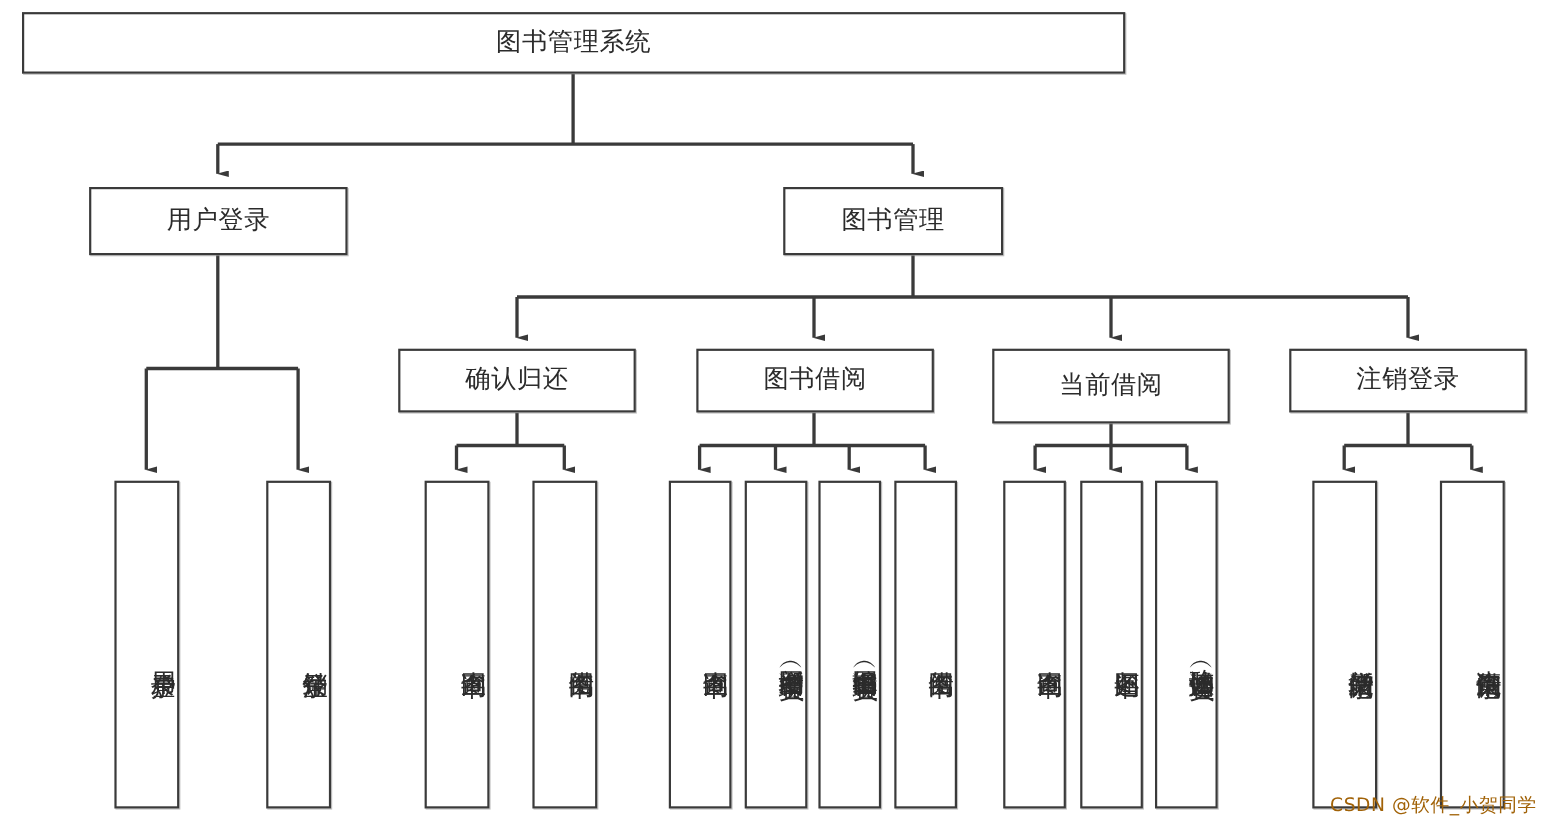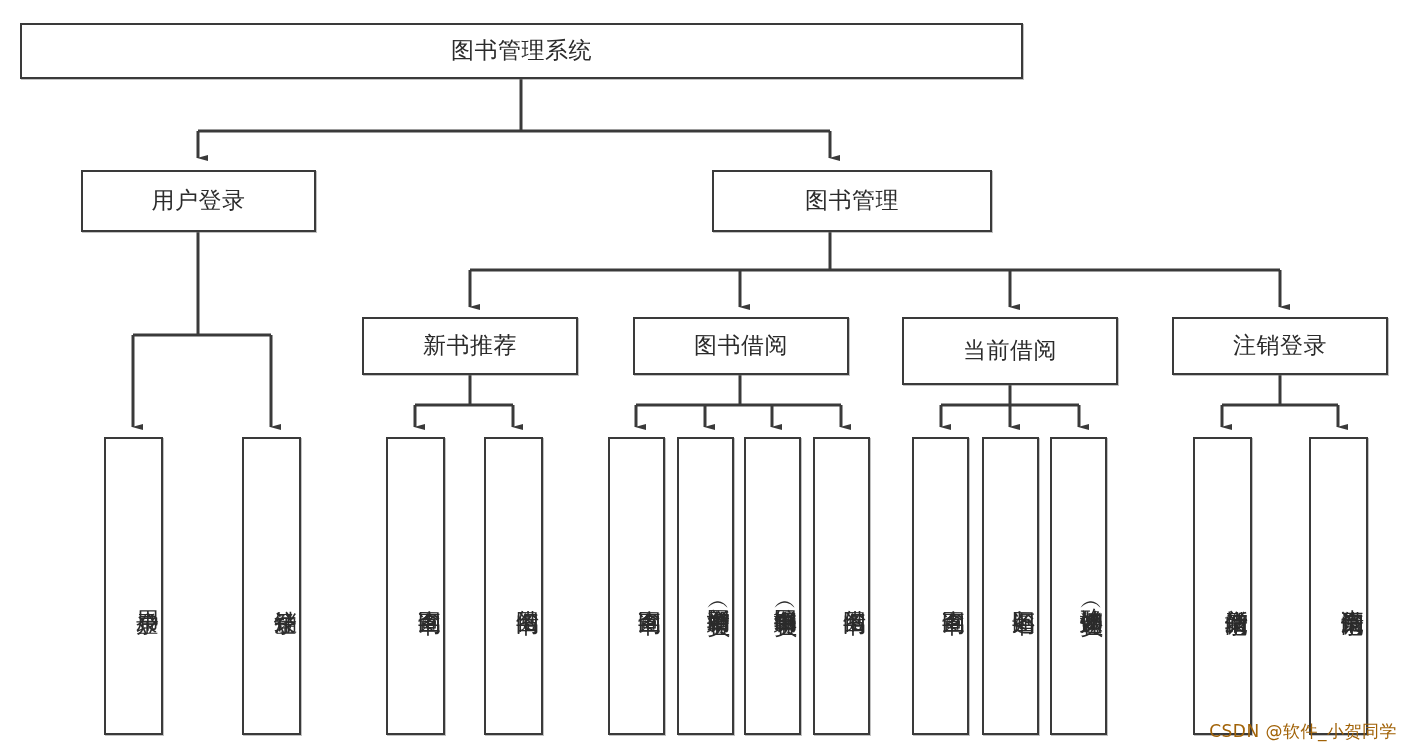--- a/index.html
+++ b/index.html
@@ -112,33 +112,33 @@
       <path d="M 1010 405 L 1010 427" marker-end="url(#arw)"></path>
       <path d="M 1079 405 L 1079 427" marker-end="url(#arw)"></path>
 
       <path d="M 1280 375 L 1280 405"></path>
       <path d="M 1222 405 L 1338 405"></path>
       <path d="M 1222 405 L 1222 427" marker-end="url(#arw)"></path>
       <path d="M 1338 405 L 1338 427" marker-end="url(#arw)"></path>
     </g>
   </svg>
 
-  <div class="node h" style="left:20px; top:11px; width:1003px; height:56px;margin-top:12px;">
+  <div class="node h" style="left:20px; top:11px; width:1003px; height:56px;">
     <span>图书管理系统</span>
   </div>
 
   <div class="node h" style="left:81px; top:170px; width:235px; height:62px;">
     <span>用户登录</span>
   </div>
-  <div class="node h" style="left:712px; top:170px; width:280px; height:62px;">
+  <div class="node h" style="left:712px; top:170px; width:200px; height:62px;">
     <span>图书管理</span>
   </div>
 
   <div class="node h" style="left:362px; top:317px; width:216px; height:58px;">
-    <span>新书推荐</span>
+    <span>确认归还</span>
   </div>
   <div class="node h" style="left:633px; top:317px; width:216px; height:58px;">
     <span>图书借阅</span>
   </div>
   <div class="node h" style="left:902px; top:317px; width:216px; height:68px;">
     <span>当前借阅</span>
   </div>
   <div class="node h" style="left:1172px; top:317px; width:216px; height:58px;">
     <span>注销登录</span>
   </div>

